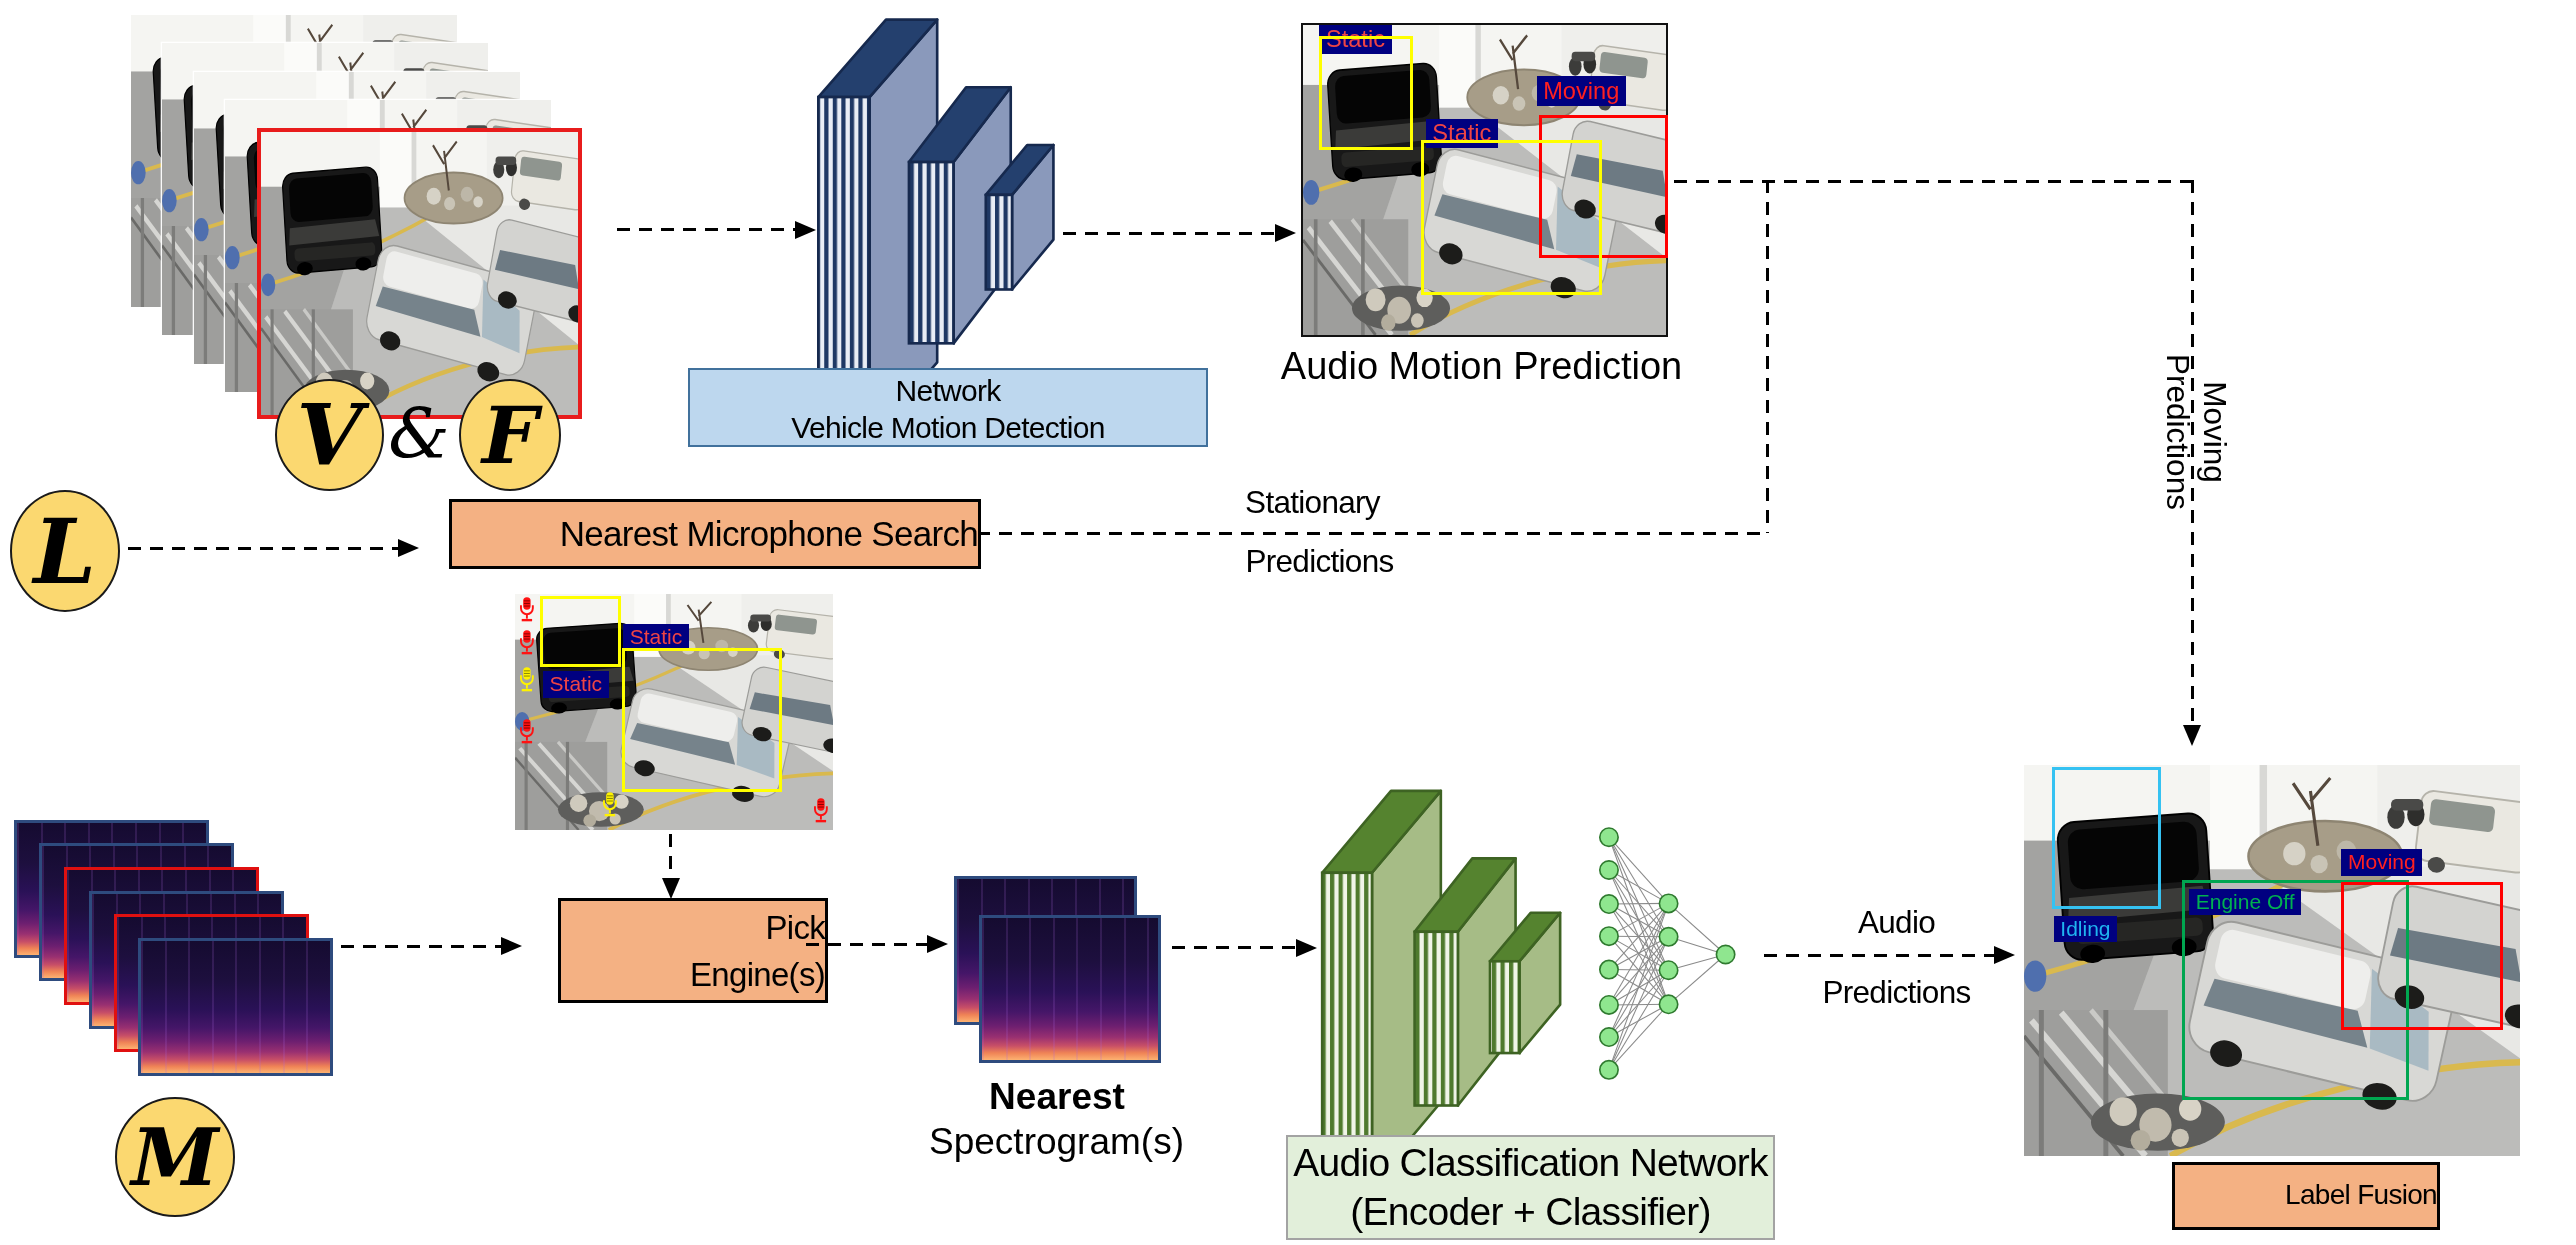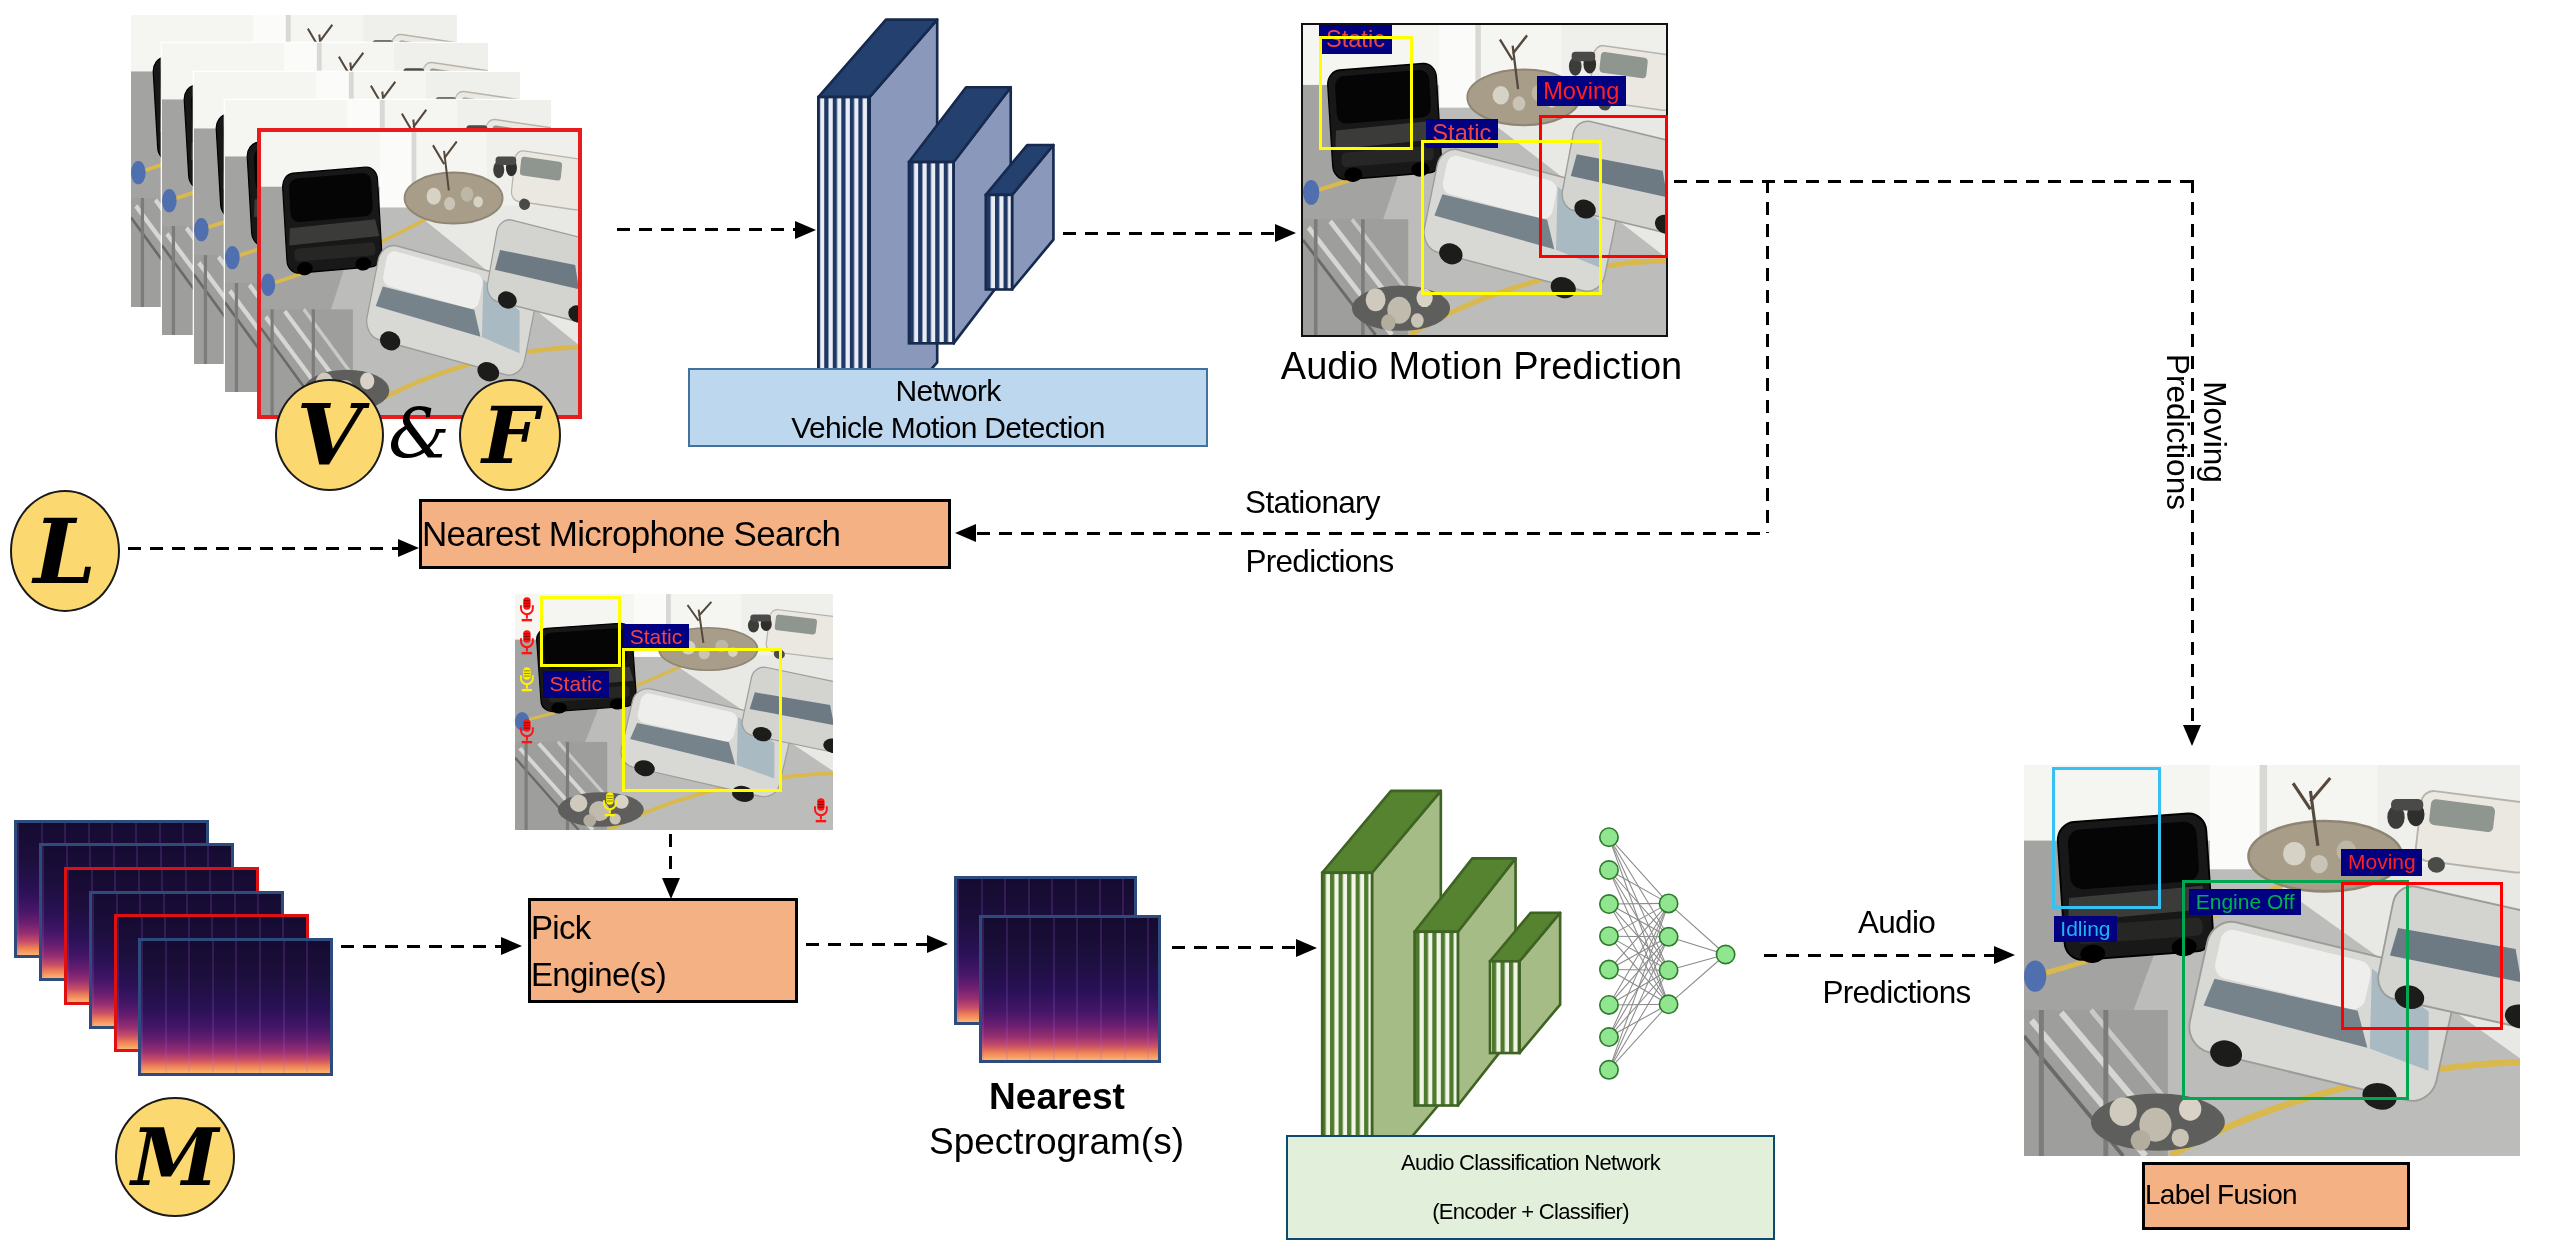--- a/index.html
+++ b/index.html
@@ -20,21 +20,21 @@
   .bbox.thin{border-width:3.3px;}
   .bbox.red{border-color:#ff0000;}
   .bbox.cyan{border-color:#35c2f2;}
   .bbox.green{border-color:#00a650;}
   .io-circle{position:absolute;background:#fbd870;border:2px solid #1a1a1a;border-radius:50%;
              display:flex;align-items:center;justify-content:center;
              font-family:"DejaVu Serif",serif;font-style:italic;font-weight:bold;color:#000;}
   .amp{position:absolute;display:flex;align-items:center;justify-content:center;
        font-family:"DejaVu Serif",serif;font-style:italic;color:#000;}
   .obox{position:absolute;background:#f4b183;border:3.9px solid #000;box-sizing:border-box;
-        text-align:left;}
+        text-align:right;margin-left:30px;}
   .lblbox{position:absolute;box-sizing:border-box;text-align:center;}
   .dash-h{position:absolute;height:3.3px;background:repeating-linear-gradient(90deg,#000 0,#000 13px,transparent 13px,transparent 22px);}
   .dash-v{position:absolute;width:3.3px;background:repeating-linear-gradient(180deg,#000 0,#000 13px,transparent 13px,transparent 22px);}
   .head-r{position:absolute;width:0;height:0;border-left:21px solid #000;border-top:9.2px solid transparent;border-bottom:9.2px solid transparent;}
   .head-l{position:absolute;width:0;height:0;border-right:21px solid #000;border-top:9.2px solid transparent;border-bottom:9.2px solid transparent;}
   .head-d{position:absolute;width:0;height:0;border-top:21px solid #000;border-left:9.2px solid transparent;border-right:9.2px solid transparent;}
   .caption{position:absolute;text-align:center;color:#000;}
   .spectro{position:absolute;border:3.3px solid #2e4b7e;box-sizing:border-box;
      background:
        repeating-linear-gradient(90deg, rgba(170,100,220,0.18) 0 2px, transparent 2px 23.6px),
@@ -726,21 +726,21 @@
         <circle cx="32" cy="228" r="14" fill="#8FE68F" stroke="#2f7a2f" stroke-width="2.5"></circle>
         <circle cx="32" cy="282" r="14" fill="#8FE68F" stroke="#2f7a2f" stroke-width="2.5"></circle>
         <circle cx="32" cy="331" r="14" fill="#8FE68F" stroke="#2f7a2f" stroke-width="2.5"></circle>
         <circle cx="32" cy="381" r="14" fill="#8FE68F" stroke="#2f7a2f" stroke-width="2.5"></circle>
         <circle cx="123" cy="127" r="14" fill="#8FE68F" stroke="#2f7a2f" stroke-width="2.5"></circle>
         <circle cx="123" cy="178" r="14" fill="#8FE68F" stroke="#2f7a2f" stroke-width="2.5"></circle>
         <circle cx="123" cy="229" r="14" fill="#8FE68F" stroke="#2f7a2f" stroke-width="2.5"></circle>
         <circle cx="123" cy="281" r="14" fill="#8FE68F" stroke="#2f7a2f" stroke-width="2.5"></circle>
         <circle cx="210" cy="205" r="14" fill="#8FE68F" stroke="#2f7a2f" stroke-width="2.5"></circle>
       </svg></div>
-  <div class="lblbox" style="left:1286px;top:1135px;width:489px;height:105px;background:#e2efda;border:2px solid #0c4a6e;font-size:22px;line-height:49px;padding-top:1.3px;letter-spacing:-0.7px;">
+  <div class="lblbox" style="left:1286px;top:1135px;width:489px;height:105px;background:#e2efda;border:2px solid #a3a3a3;font-size:39px;line-height:49px;padding-top:1.3px;letter-spacing:-0.7px;">
     <div>Audio Classification Network</div>
     <div>(Encoder + Classifier)</div>
   </div>
 
   <div class="dash-h" style="left:1764px;top:954px;width:231px;"></div>
   <div class="head-r" style="left:1994px;top:946px;"></div>
   <div class="caption" style="left:1831px;top:904px;width:131px;font-size:31.5px;letter-spacing:-0.7px;">Audio</div>
   <div class="caption" style="left:1811px;top:974px;width:171px;font-size:31.5px;letter-spacing:-0.7px;">Predictions</div>
 
   <div class="photo scene" style="left:2024px;top:765px;width:496px;height:391px;box-shadow:none;">

